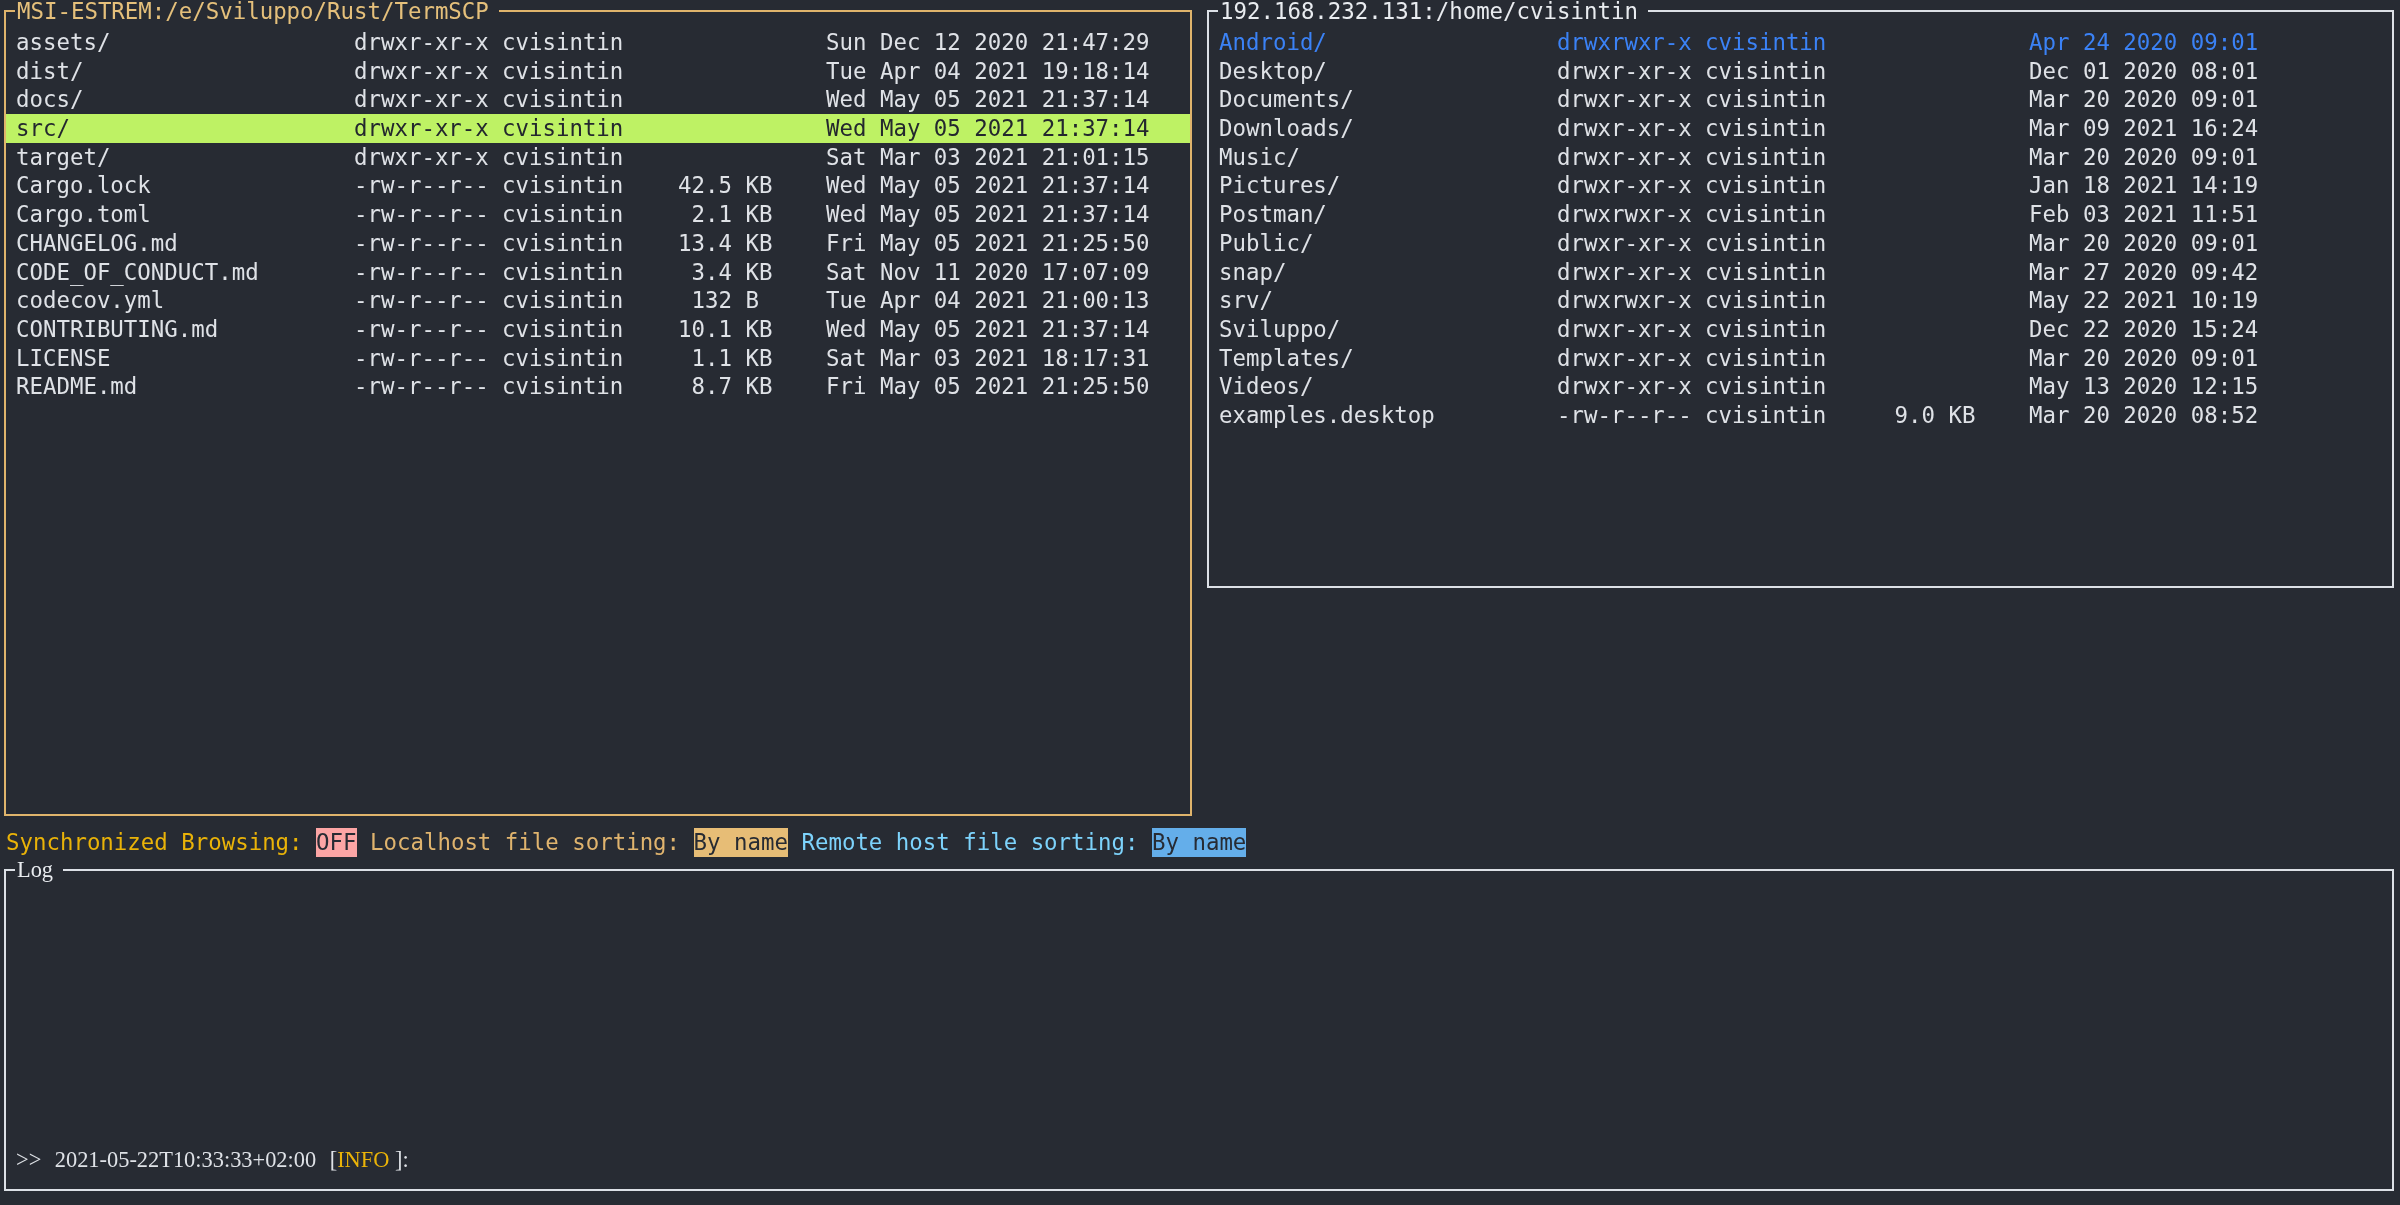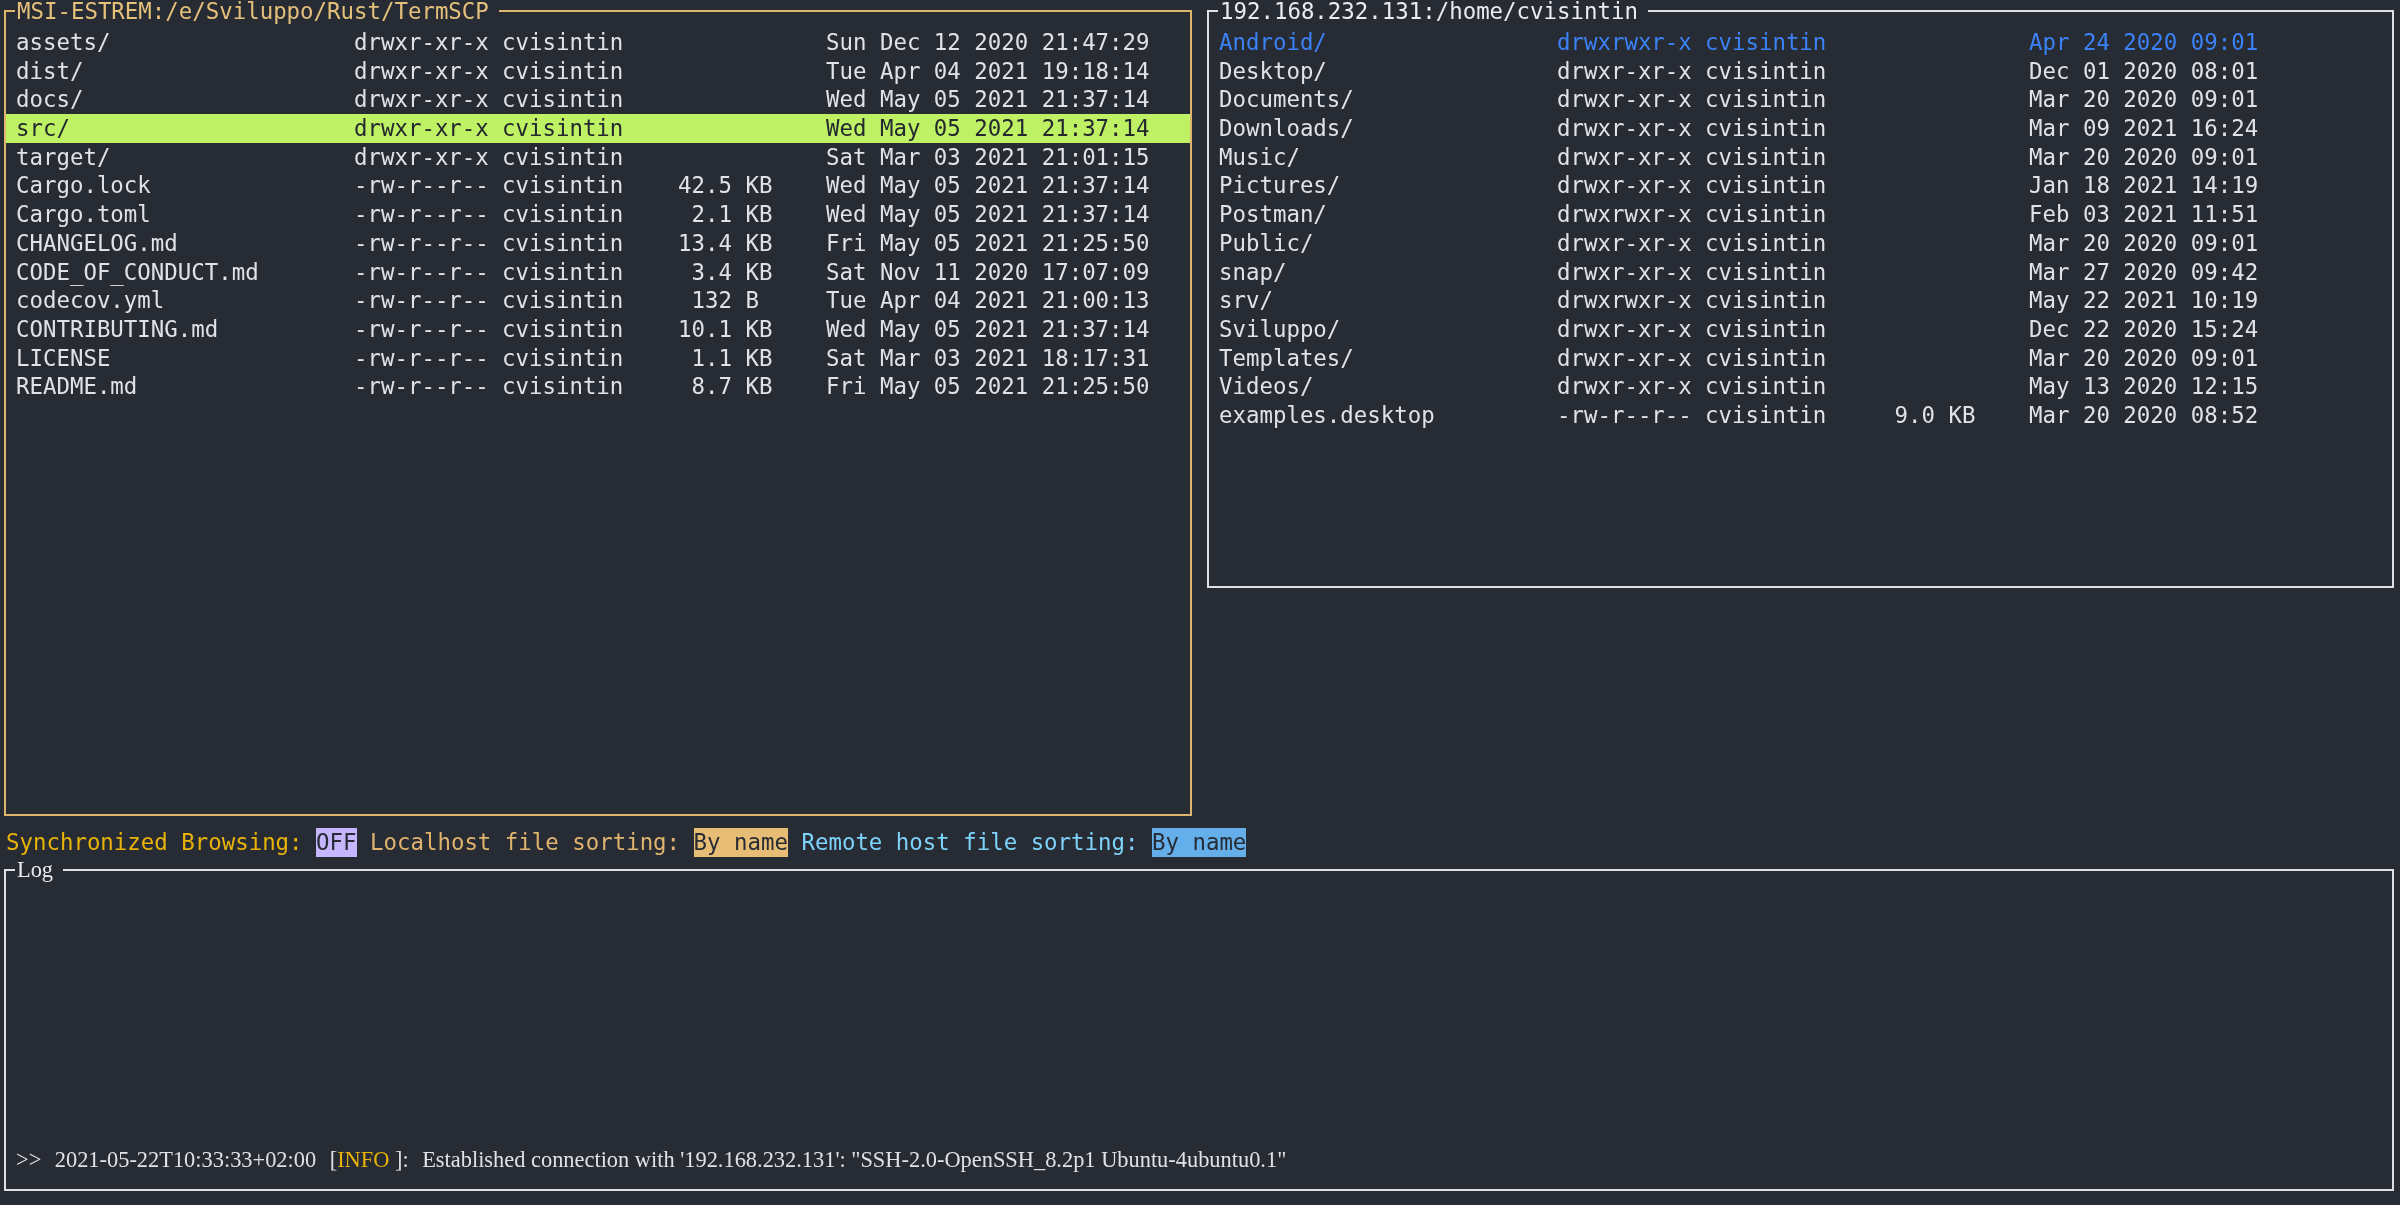--- a/index.html
+++ b/index.html
@@ -44,21 +44,21 @@
   
   .statusbar {
     position:absolute; left:6px; top:828px;
     height:29px; line-height:29px;
     display:flex; gap:13.5px; white-space:pre;
   }
   .green  { color:#eab308; }
   .yellow { color:#e0b46e; }
   .blue   { color:#7dd3fc; }
   .badge  { color:#272b33; }
-  .badge-green  { background:#c4b5fd; }
+  .badge-green  { background:#fca5a5; }
   .badge-yellow { background:#e7bd76; }
   .badge-blue   { background:#64aeea; }
 
   
   .log-line {
     position:absolute; left:10px; bottom:15px;
     display:flex; gap:13.5px;
     line-height:28px; white-space:pre;
   }
   .log-level-group span { white-space:pre; }
@@ -115,17 +115,16 @@
     <span class="blue">Remote host file sorting:</span>
     <span class="badge badge-blue">By name</span>
   </div>
 
   <section class="panel log">
     <span class="ptitle">Log</span>
     <div class="log-line">
       <span>&gt;&gt;</span>
       <span>2021-05-22T10:33:33+02:00</span>
       <span class="log-level-group"><span>[</span><span class="green">INFO </span><span>]:</span></span>
-      <span>Established connection with '192.168.232.131': "SSH-2.0-OpenSSH_8.2p1 Ubuntu-4ubuntu0.1"</span>
     </div>
   </section>
 
 </div>
 
 </body></html>

